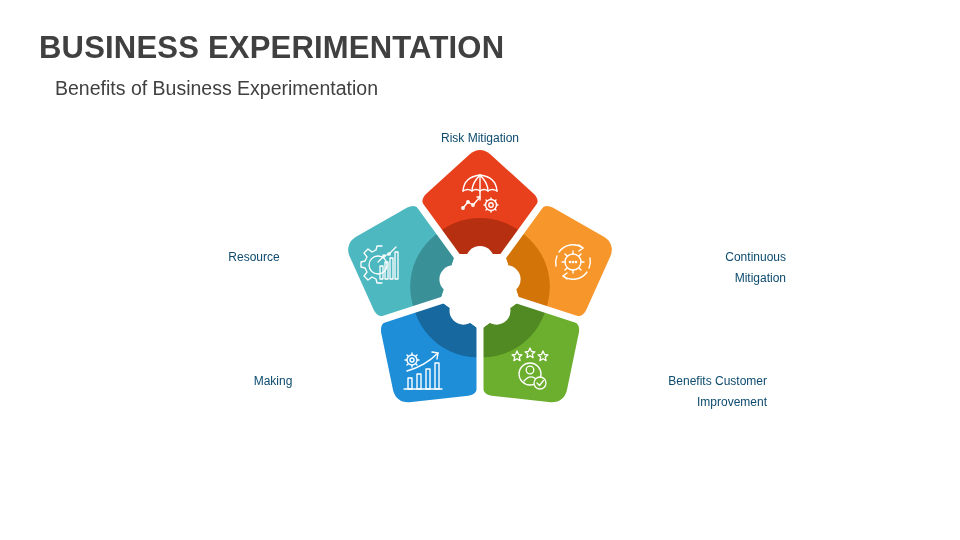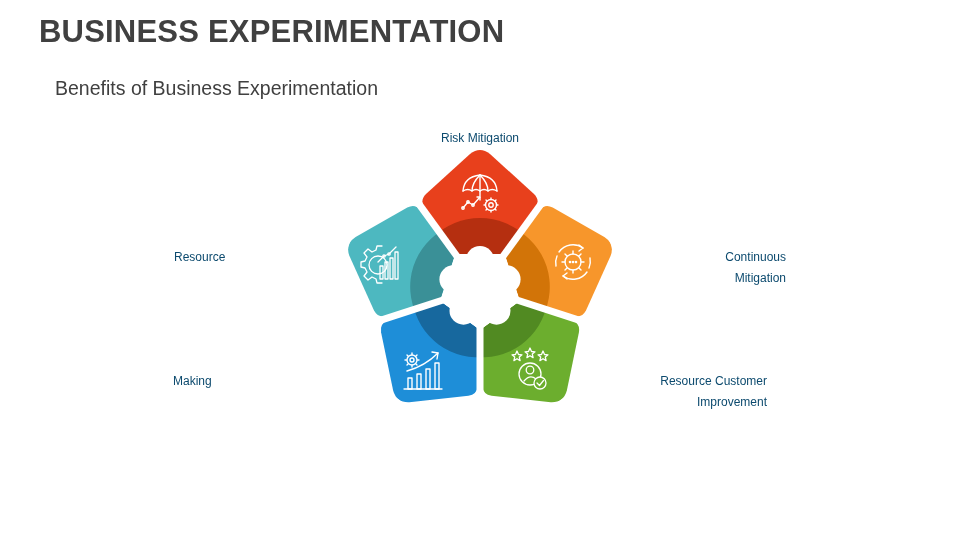--- a/index.html
+++ b/index.html
@@ -1,20 +1,20 @@
 <!DOCTYPE html>
 <html><head>
 <meta charset="utf-8">
 <style>
   html, body { margin: 0; padding: 0; }
   body { width: 960px; height: 540px; background: #ffffff; position: relative; overflow: hidden; font-family: "Liberation Sans", "DejaVu Sans", sans-serif; color: #404040; }
-  .title { position: absolute; left: 39px; top: 14px; font-size: 31px; font-weight: bold; color: #404040; letter-spacing: 0.2px; margin: 0; }
+  .title { position: absolute; left: 39px; top: 30px; font-size: 31px; font-weight: bold; color: #404040; letter-spacing: 0.2px; margin: 0; }
   .subtitle { position: absolute; left: 40px; top: 62px; font-size: 19.5px; color: #404040; margin: 15px; }
   .label { position: absolute; font-size: 12px; line-height: 21px; color: #0c4a6e; }
-  .label.right-align { text-align: left; }
+  .label.right-align { text-align: center; }
   .label.left-align { text-align: right; }
   .label.center-align { text-align: center; }
   svg.diagram { position: absolute; left: 0; top: 0; }
 </style>
 </head>
 <body>
 
 <h1 class="title">BUSINESS EXPERIMENTATION</h1>
 <p class="subtitle">Benefits of Business Experimentation</p>
 
@@ -152,21 +152,21 @@
 <div class="label center-align" style="left:400px; top:128px; width:160px;">
   <div>Risk Mitigation</div>
 </div>
 
 <div class="label left-align" style="left:626px; top:247px; width:160px;">
   <div>Continuous</div>
   <div>Mitigation</div>
 </div>
 
 <div class="label left-align" style="left:587px; top:371px; width:180px;">
-  <div>Resource Customer</div>
+  <div>Benefits Customer</div>
   <div>Improvement</div>
 </div>
 
 <div class="label right-align" style="left:173px; top:371px; width:200px;">
   <div>Making</div>
 </div>
 
 <div class="label right-align" style="left:174px; top:247px; width:160px;">
   <div>Resource</div>
 </div>

